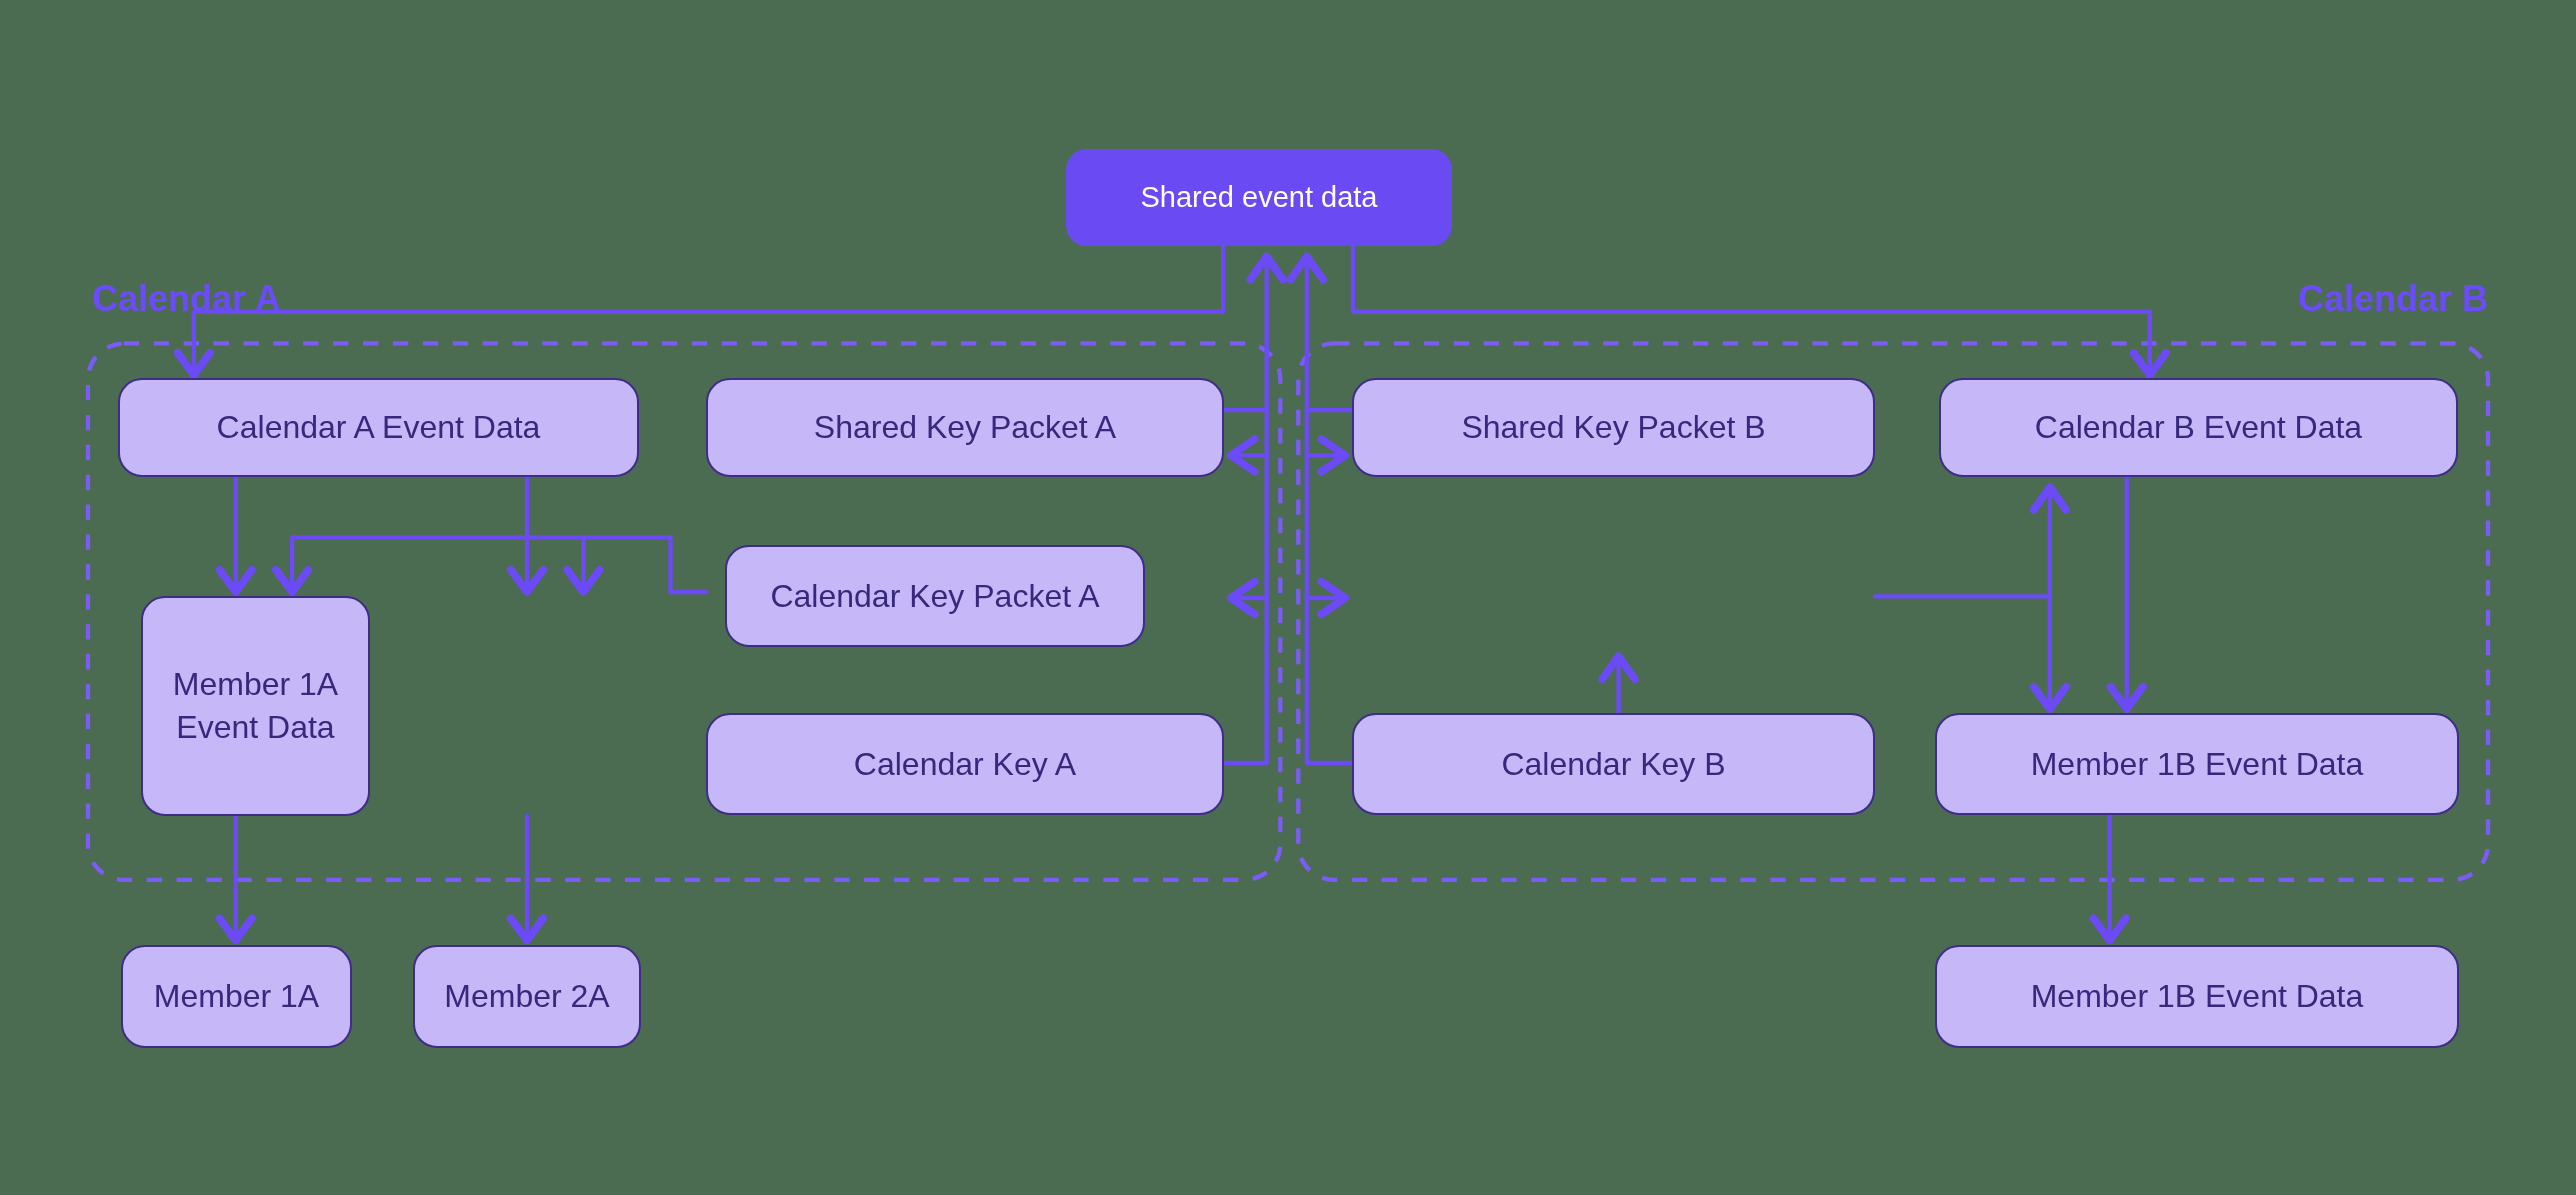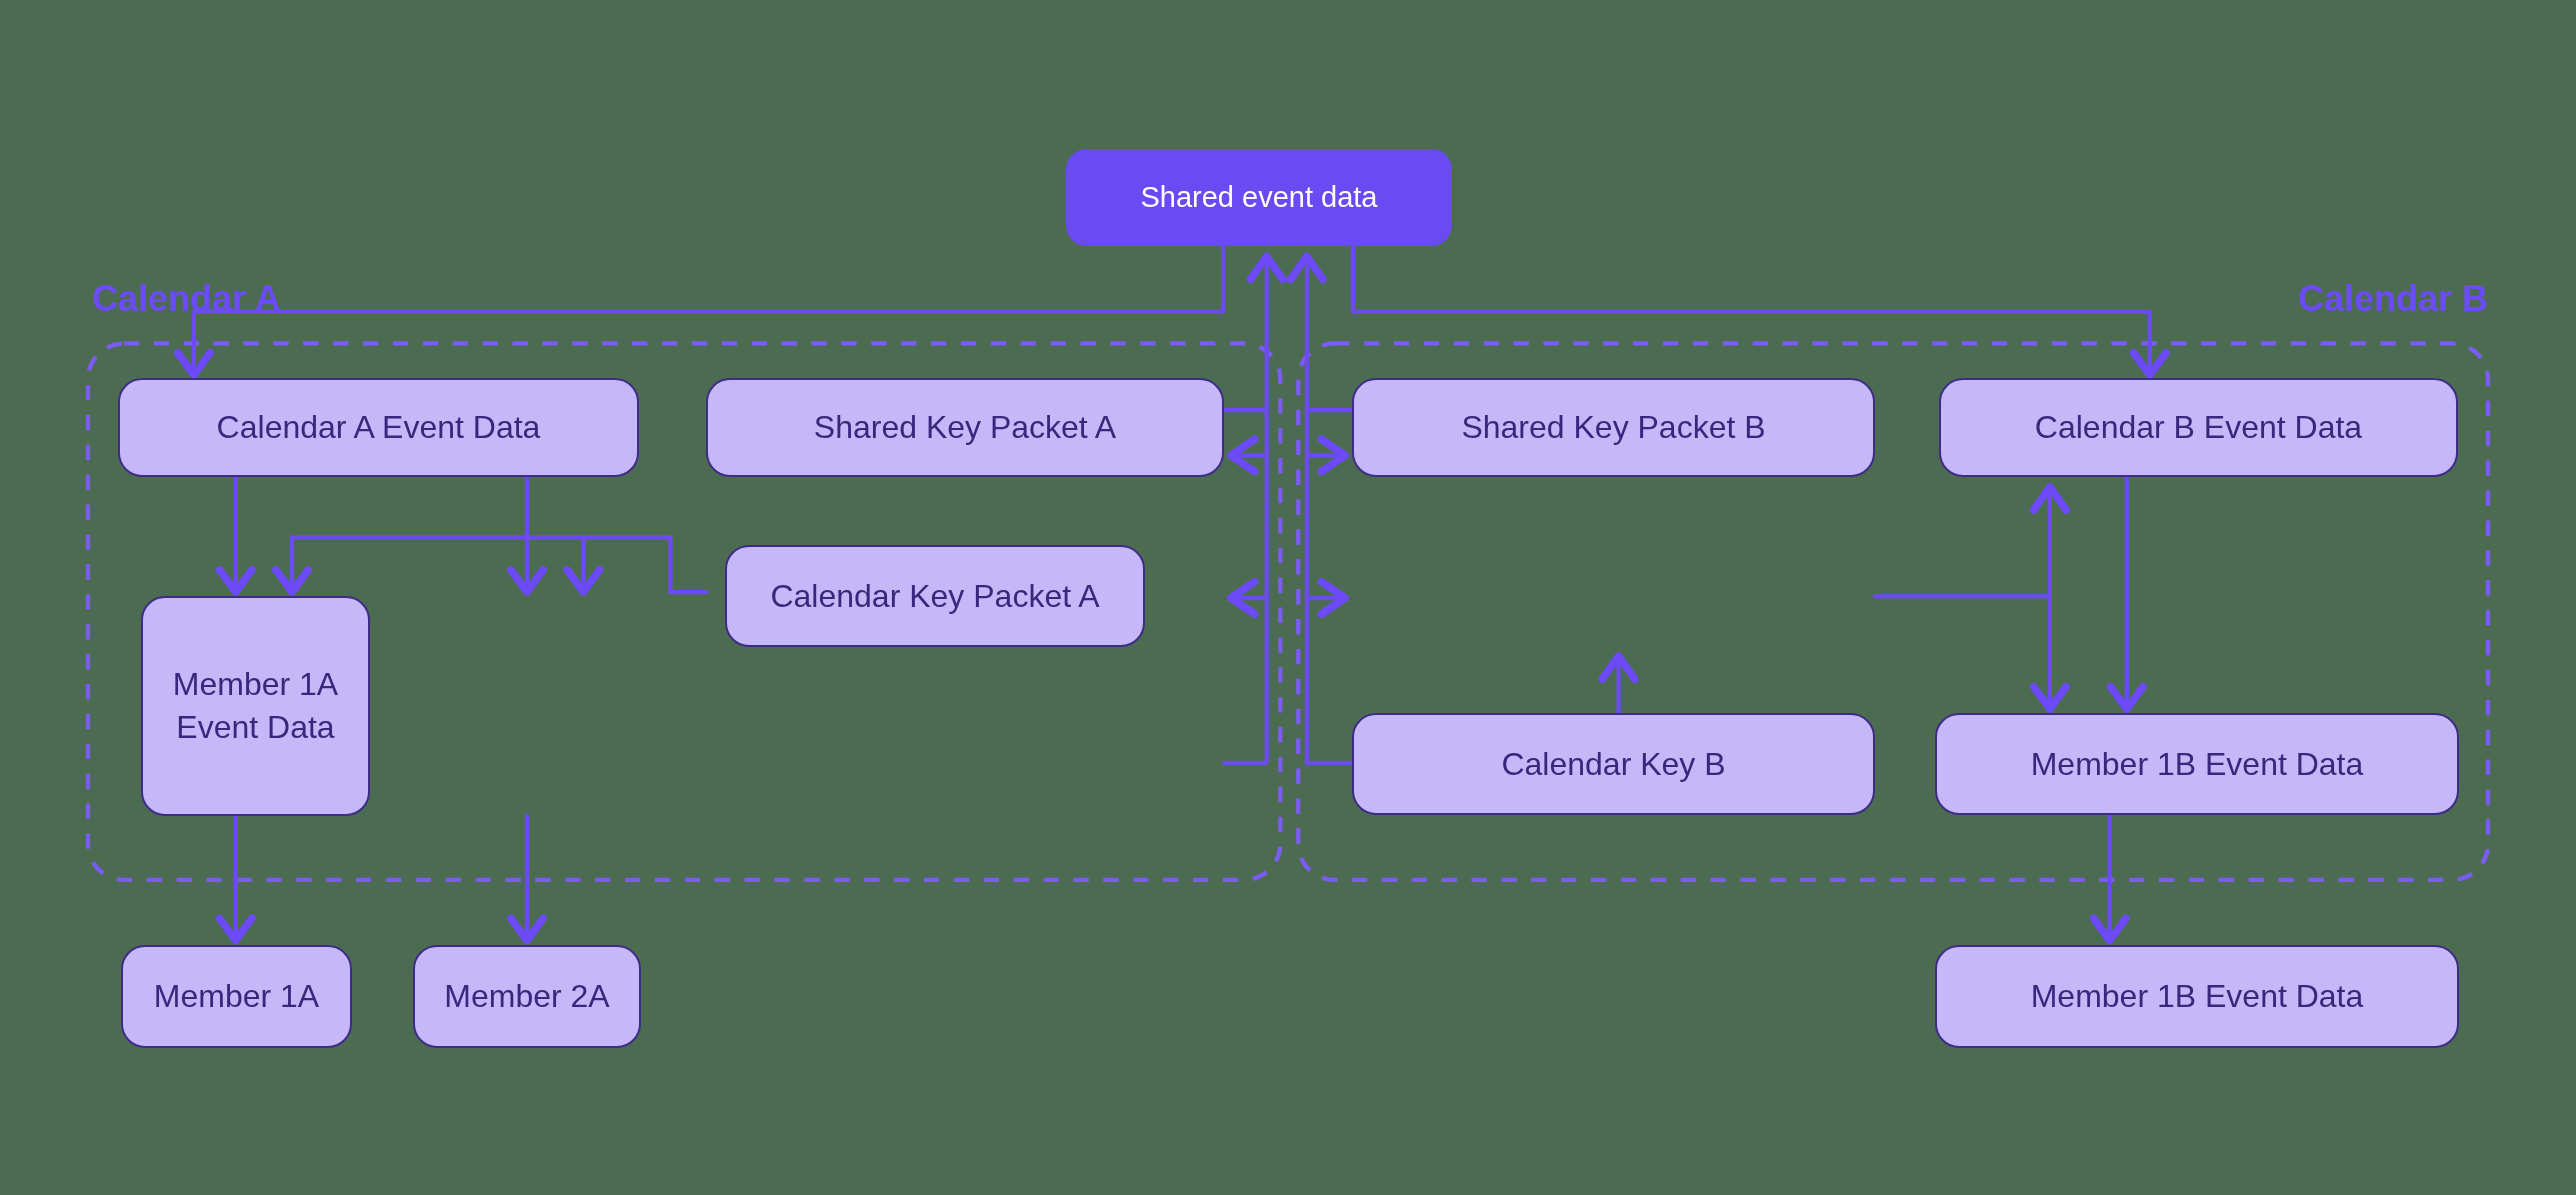--- a/index.html
+++ b/index.html
@@ -137,20 +137,23 @@
   </div>
 
   <div class="node" style="left:706px;top:545px;width:420px;height:102px;margin-left:19px;">
     <span>Calendar Key Packet A</span>
   </div>
 
   <div class="node" style="left:121px;top:596px;width:229px;height:220px;margin-left:20px;">
     <span>Member 1A Event Data</span>
   </div>
 
+  <div class="node" style="left:706px;top:713px;width:518px;height:102px;">
+    <span>Calendar Key A</span>
+  </div>
   <div class="node" style="left:1352px;top:713px;width:523px;height:102px;">
     <span>Calendar Key B</span>
   </div>
   <div class="node" style="left:1935px;top:713px;width:524px;height:102px;">
     <span>Member 1B Event Data</span>
   </div>
 
   <div class="node" style="left:121px;top:945px;width:231px;height:103px;">
     <span>Member 1A</span>
   </div>

